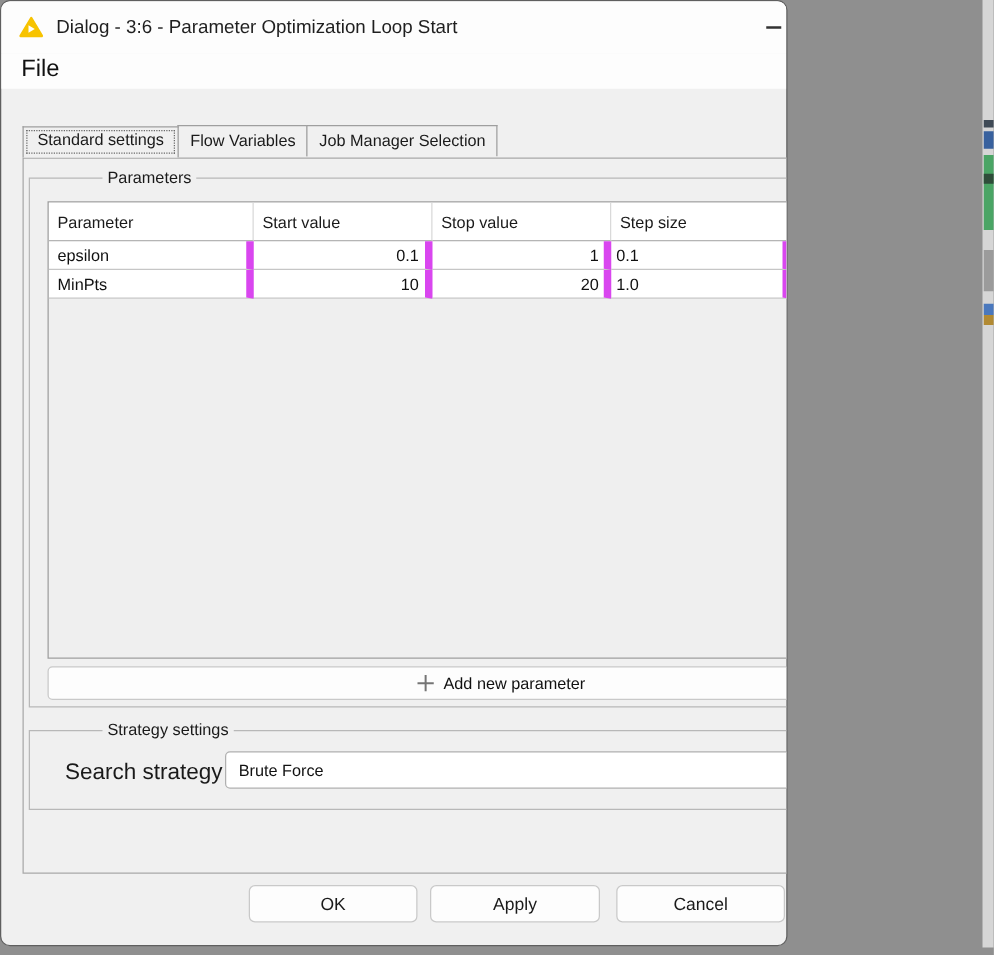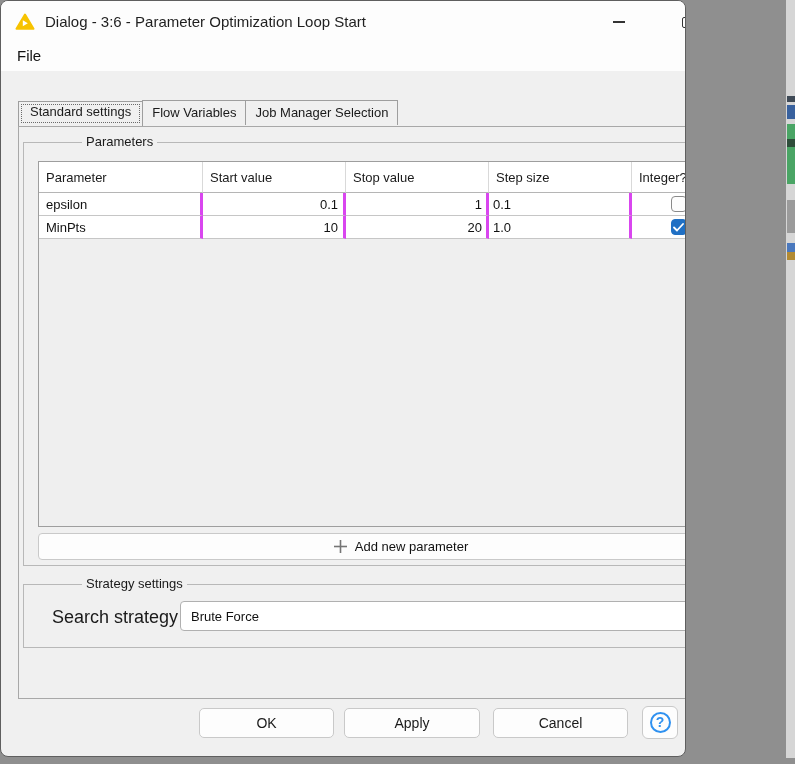--- a/index.html
+++ b/index.html
@@ -12,35 +12,35 @@
   .backdrop-right { position:absolute; right:0; top:0; width:9px; height:758px; background:#d6d6d6; }
   .blip { position:absolute; left:1px; width:8px; }
   .blip-dark   { top:96px;  height:6px;  background:#3f4a56; }
   .blip-blue1  { top:105px; height:14px; background:#38619e; }
   .blip-green  { top:124px; height:60px; background:#4aa565; }
   .blip-greendot{ top:139px; height:8px; background:#2e4d3a; }
   .blip-gray   { top:200px; height:33px; background:#9b9b9b; }
   .blip-blue2  { top:243px; height:9px;  background:#4a78bd; }
   .blip-gold   { top:252px; height:8px;  background:#b28a33; }
 
-  .dialog { position:absolute; left:0; top:0; width:686px; height:757px;
+  .dialog { position:absolute; left:0; top:0; width:630px; height:757px;
             background:#f0f0f0; border:1px solid #5f5f5f; border-radius:8px; overflow:hidden; }
 
   
   .titlebar { position:absolute; left:0; top:0; width:100%; height:42px; background:#fdfdfd; }
   .app-icon { position:absolute; left:14px; top:11px; width:20px; height:20px; }
   .title-text { position:absolute; left:44px; top:0; line-height:42px; font-size:15px; color:#1f1f1f; white-space:nowrap; }
   .winbtn { position:absolute; top:6px; width:30px; height:30px; display:flex; align-items:center; justify-content:center; cursor:default; }
   .btn-min { left:603px; } .btn-max { left:671px; } .btn-close { left:742px; }
   .glyph-min { width:12px; height:1.5px; background:#333; }
   .glyph-max { width:11px; height:11px; border:1.5px solid #333; border-radius:2px; }
 
   
   .menubar { position:absolute; left:0; top:42px; width:100%; height:28px; background:#fdfdfd; }
-  .menu-item { position:absolute; left:16px; top:0; line-height:26px; font-size:15px; color:#111;text-align:center; }
+  .menu-item { position:absolute; left:16px; top:0; line-height:26px; font-size:19px; color:#111;text-align:center; }
 
   
   .tabstrip { position:absolute; left:17px; top:99px; display:flex; align-items:flex-end; z-index:3; }
   .tab { background:#f0f0f0; border:1px solid #9e9e9e; border-bottom:none;
          font-size:13px; color:#1a1a1a; padding:4px 9px 5px; margin-left:-1px; white-space:nowrap; }
   .tab.selected { padding:2px 11px 7px; margin-bottom:-1px; z-index:4; position:relative;
                   outline:1px dotted #6a6a6a; outline-offset:-4px; margin-left:0; }
 
   
   .content-panel { position:absolute; left:17px; top:125px; width:764px; height:573px;
@@ -53,21 +53,21 @@
   .group-legend { position:absolute; left:10px; top:-9px; background:#f0f0f0;
                   padding:0 4px; font-size:13px; color:#1a1a1a; white-space:nowrap;margin-left:48px; }
 
   
   .scrollpane { position:absolute; left:14px; top:18px; width:725px; height:366px;
                 border:1px solid #9e9e9e; background:#efefef; overflow:hidden; }
   .trow { display:flex; width:100%; background:#fff; }
   .thead { height:31px; }
   .tdata { height:23px; }
   .tcell { height:100%; display:flex; align-items:center; font-size:13px; color:#111;
-           border-right:3px solid #d946ef; overflow:hidden; white-space:nowrap; }
+           border-right:6px solid #d946ef; overflow:hidden; white-space:nowrap; }
   .thead .tcell { border-right:1px solid #d9d9d9; border-bottom:1px solid #b5b5b5; color:#1a1a1a; }
   .tdata .tcell { border-bottom:1px solid #c6c6c6; }
   .col-param { width:164px; padding-left:7px; }
   .col-start { width:143px; justify-content:flex-end; padding-right:5px; }
   .col-stop  { width:143px; justify-content:flex-end; padding-right:4px; }
   .col-step  { width:143px; padding-left:4px; }
   .col-int   { width:96px;  justify-content:center; }
   .col-trash { flex:1; justify-content:center; border-right:none; }
   .thead .col-start, .thead .col-stop, .thead .col-step, .thead .col-int
          { justify-content:flex-start; padding-left:7px; }

